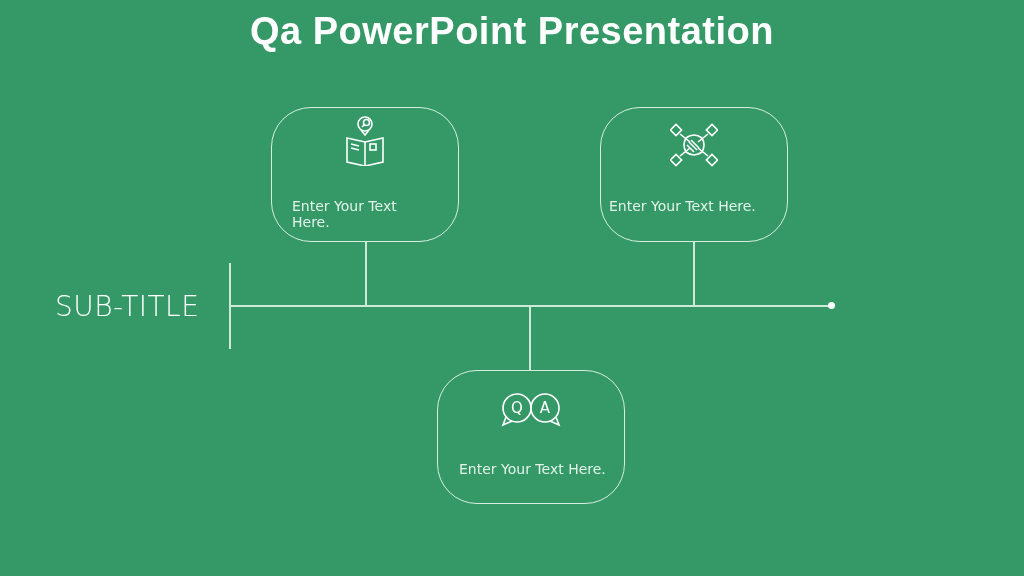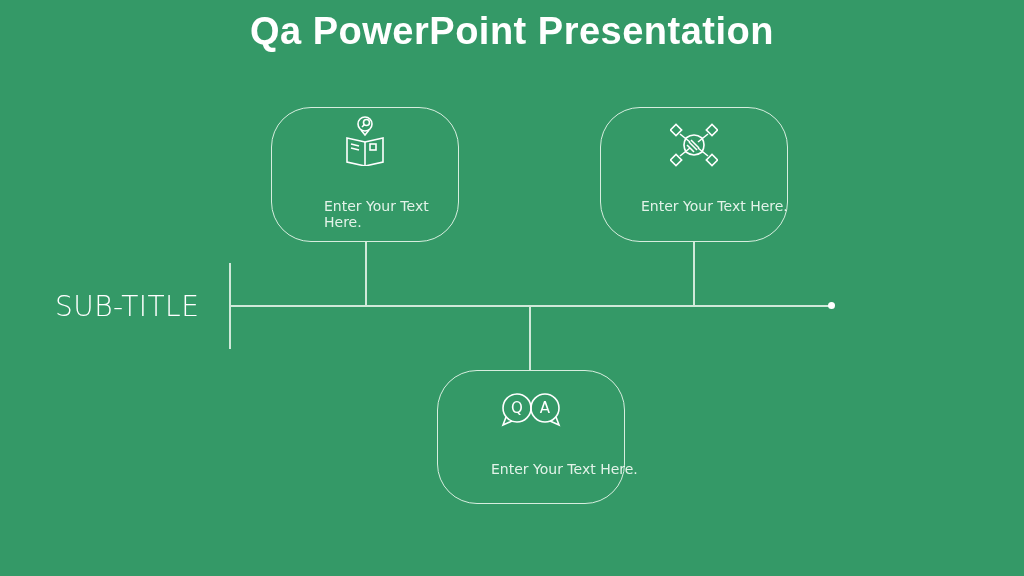--- a/index.html
+++ b/index.html
@@ -2,21 +2,21 @@
 <html><head>
   <meta charset="utf-8">
   <style>
     html, body { margin:0; padding:0; }
     body { width:1024px; height:576px; background:#349967; position:relative; overflow:hidden; font-family:"Liberation Sans", sans-serif; color:#fff; }
     .title { position:absolute; left:0; width:1024px; top:10px; text-align:center; font-weight:bold; font-size:38px; letter-spacing:0.5px; color:#fff; }
     .subtitle { position:absolute; left:55px; top:290px; font-size:28px; color:#ffffff; font-family:"DejaVu Sans", sans-serif; font-weight:300; letter-spacing:0.5px; }
     .line { position:absolute; background:#cfe9d9; }
     .card { position:absolute; border:1.5px solid #d7eedf; border-radius:40px; box-sizing:border-box; }
     .card .icon { position:absolute; left:50%; transform:translateX(-50%); }
-    .card .txt { position:absolute; font-family:"DejaVu Sans", sans-serif; font-size:14px; color:#e3f3e9; line-height:16px;margin-left:32px; }
+    .card .txt { position:absolute; font-family:"DejaVu Sans", sans-serif; font-size:14px; color:#e3f3e9; line-height:16px; }
     .dot { position:absolute; width:7px; height:7px; border-radius:50%; background:#fff; }
   </style>
 </head>
 <body>
 
 <div class="title">Qa PowerPoint Presentation</div>
 <div class="subtitle">SUB-TITLE</div>
 
 <div class="line" style="left:229px; top:263px; width:1.5px; height:86px;"></div>
 <div class="line" style="left:230px; top:305px; width:602px; height:1.5px;"></div>

